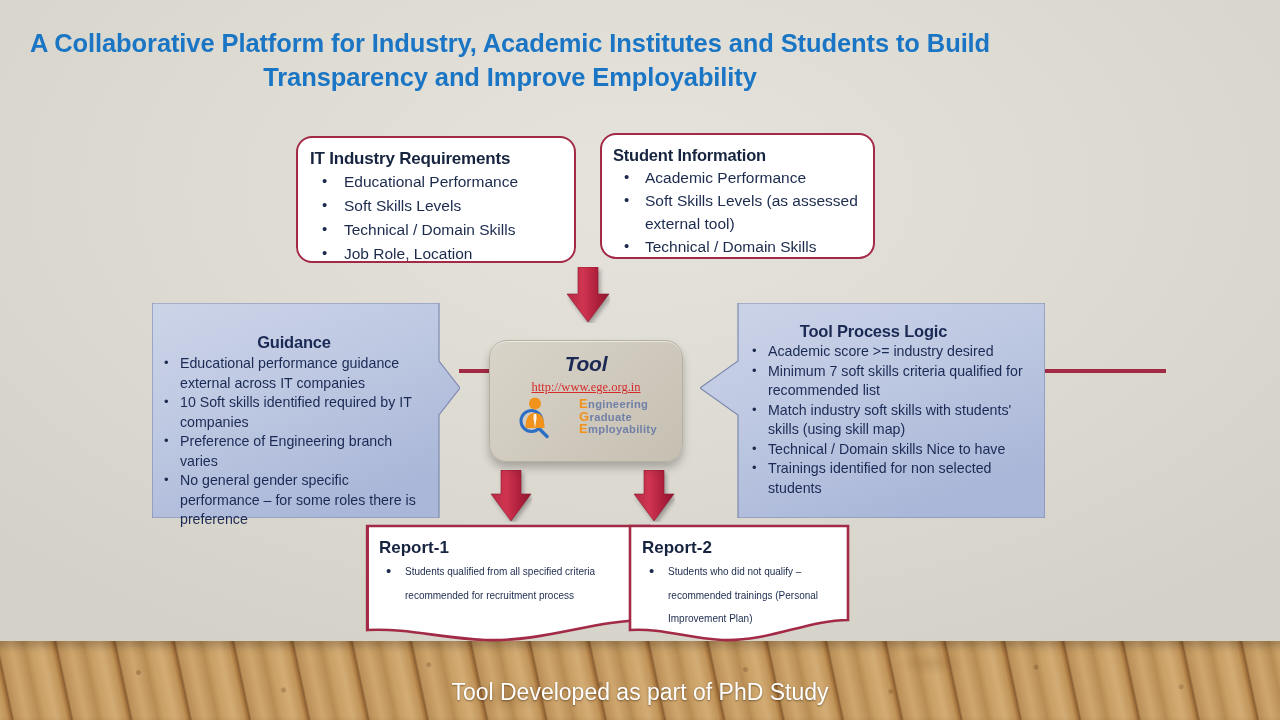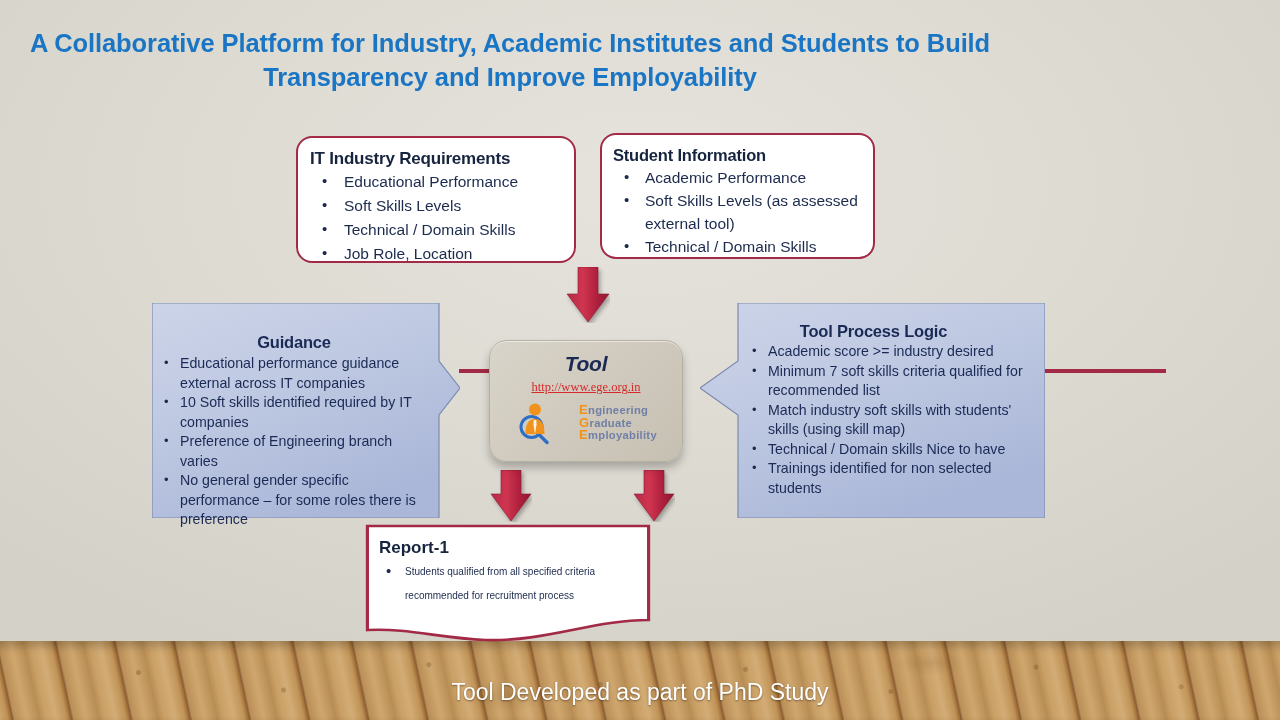--- a/index.html
+++ b/index.html
@@ -172,21 +172,21 @@
   #tool-url {
     font-family: "Liberation Serif", serif;
     font-size: 12.5px;
     color: #d42a2a;
     text-decoration: underline;
     margin-top: 4px;
     display: block;
   }
   #logo-row {
     display: flex; align-items: center; justify-content: center;
-    gap: 20px; margin-top: 6px;
+    gap: 20px; 
   }
   #logo-mark { width: 44px; height: 44px; flex: 0 0 44px; }
   #logo-words { text-align: left; line-height: 12.5px; }
   #logo-words .wline { font-size: 11.2px; font-weight: bold; color: #6f7fa6; white-space: nowrap; letter-spacing: 0.3px; }
   #logo-words .wline .cap { color: #f0921c; font-size: 13px; }
 
   
   .down-arrow { position: absolute; z-index: 18; }
   #arrow-top { left: 566px; top: 267px; width: 44px; height: 56px; }
   #arrow-r1  { left: 490px; top: 470px; width: 42px; height: 52px; }
@@ -319,17 +319,28 @@
       <path d="M2,2 L236,2 L236,96 C190,96 150,118 100,116 C62,114 36,104 2,106 Z" fill="#ffffff" stroke="#a32a46" stroke-width="2.6"></path>
     </svg>
     <div class="content">
       <div class="card-title">Report-1</div>
       <ul class="bullets">
         <li>Students qualified from all specified criteria recommended for recruitment process</li>
       </ul>
     </div>
   </div>
 
+  <div class="report-card" id="box-report2">
+    <svg class="wave-bg" viewBox="0 0 222 118" preserveAspectRatio="none">
+      <path d="M2,2 L220,2 L220,96 C180,96 140,118 94,116 C58,114 34,104 2,106 Z" fill="#ffffff" stroke="#a32a46" stroke-width="2.6"></path>
+    </svg>
+    <div class="content">
+      <div class="card-title">Report-2</div>
+      <ul class="bullets">
+        <li>Students who did not qualify – recommended trainings (Personal Improvement Plan)</li>
+      </ul>
+    </div>
+  </div>
 
   <div id="wood"></div>
   <div id="footer-text">Tool Developed as part of PhD Study</div>
 
 </div>
 
 </body></html>

